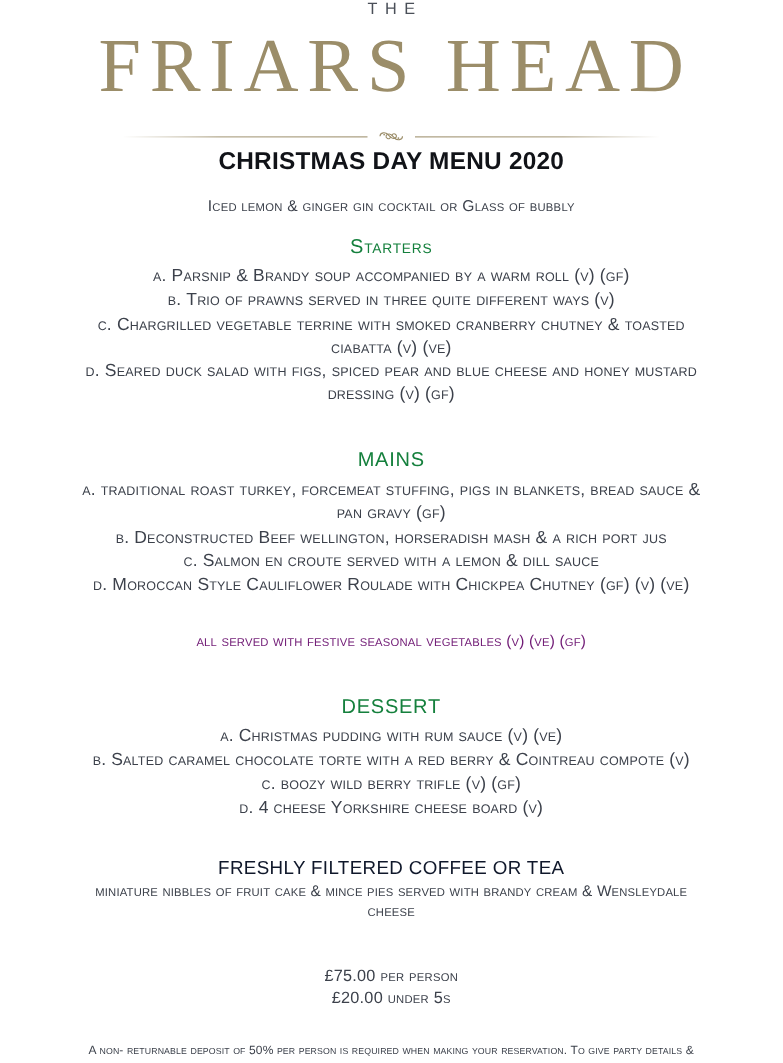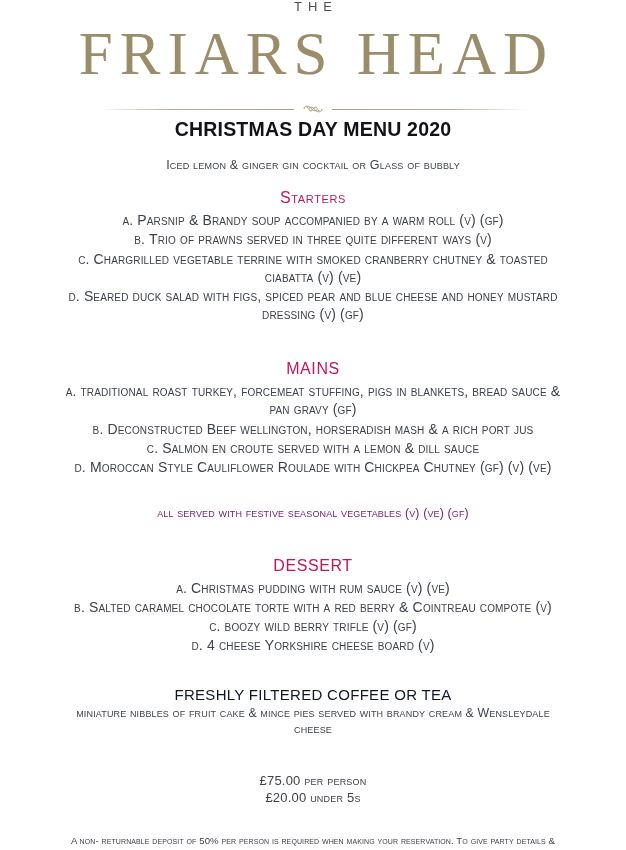--- a/index.html
+++ b/index.html
@@ -99,21 +99,21 @@
     color: #3c414b;
     margin-top: 17px;
     letter-spacing: 0.2px;
   }
   .course {
     margin-top: 16px;
   }
   .course-heading {
     font-size: 16px;
     font-variant: small-caps;
-    color: #be185d;
+    color: #15803d;
     letter-spacing: 0.6px;
     line-height: 1.3;
     font-weight: 400;
   }
   .course-heading.plain {
     font-variant: normal;
     margin-top: 36px;
   }
   .course-list {
     list-style: none;

